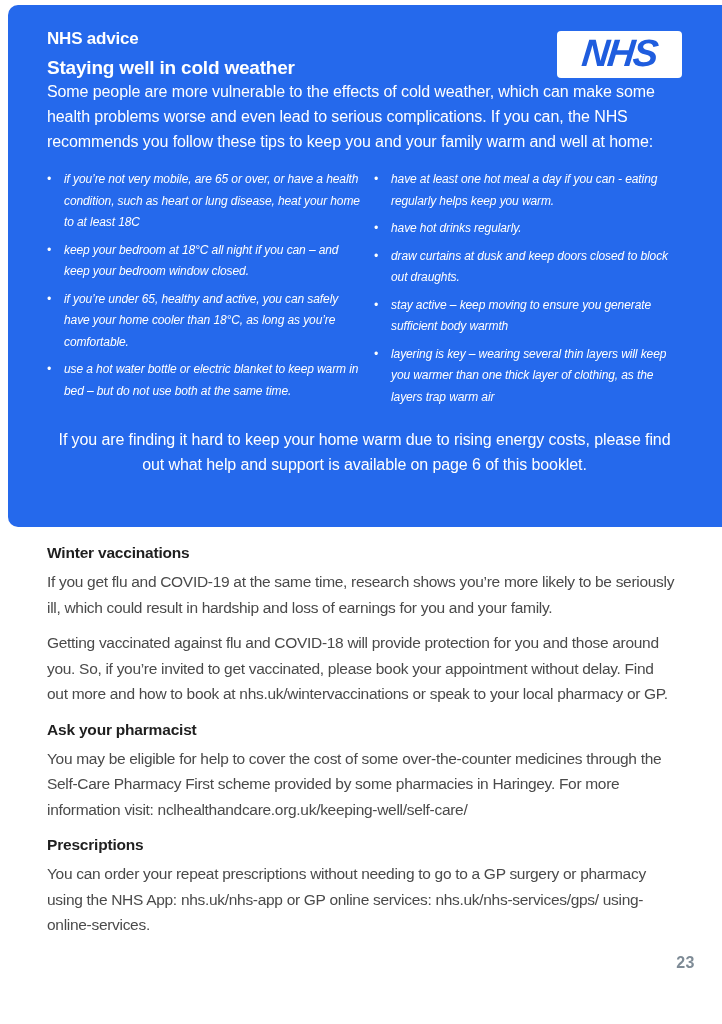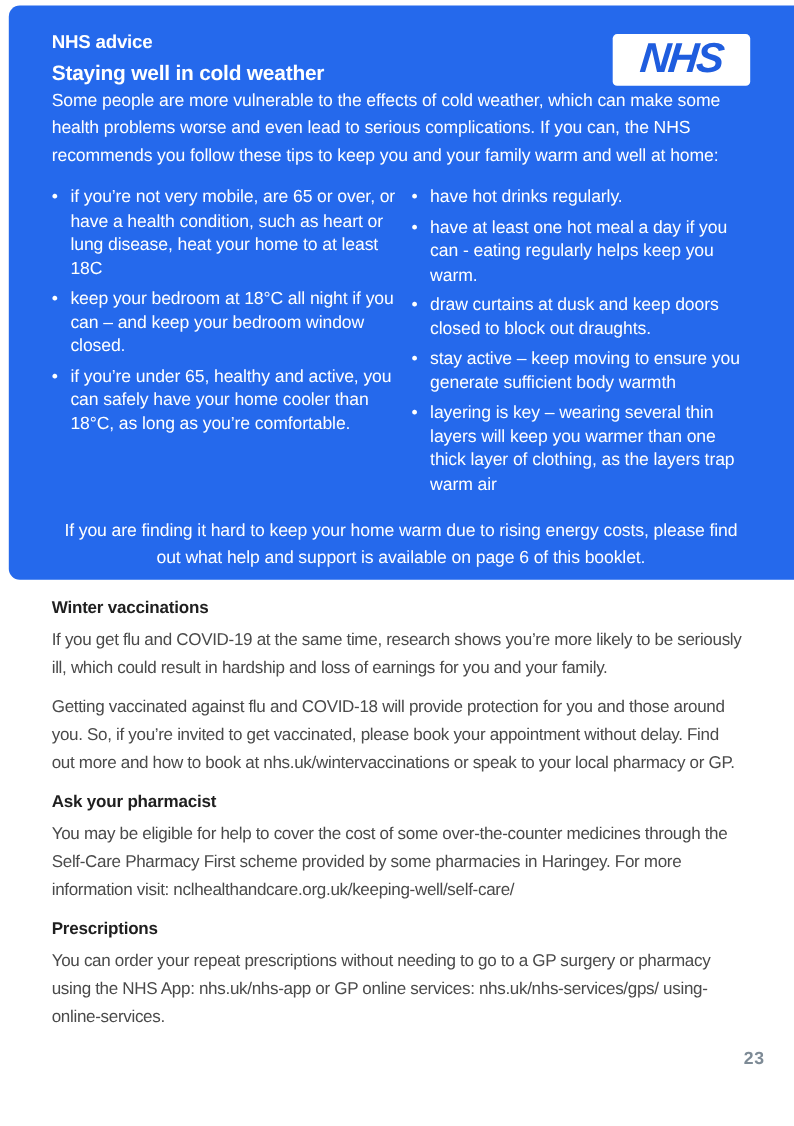--- a/index.html
+++ b/index.html
@@ -70,24 +70,25 @@
     display: flex;
     gap: 12px;
     margin-top: 15px;
   }
   .col-left  { width: 315px; flex: none; }
   .col-right { flex: 1; }
   .bullet-cols ul { list-style: none; }
   .bullet-cols li {
     position: relative;
     padding-left: 17px;
-    font-size: 16px;
+    font-size: 12px;
     line-height: 21.5px;
     letter-spacing: -0.1px;
     margin-bottom: 6px;
+    font-style: italic;
   }
   .bullet-cols li::before {
     content: "\2022";
     position: absolute;
     left: 0; top: 0;
   }
   .closing {
     margin-top: 13px;
     font-size: 16px;
     line-height: 25px;
@@ -140,26 +141,27 @@
   </div>
 
   <p class="intro">Some people are more vulnerable to the effects of cold weather, which can make some health problems worse and even lead to serious complications. If you can, the NHS recommends you follow these tips to keep you and your family warm and well at home:</p>
 
   <div class="bullet-cols">
     <div class="col-left">
       <ul>
         <li>if you’re not very mobile, are 65 or over, or have a health condition, such as heart or lung disease, heat your home to at least 18C</li>
         <li>keep your bedroom at 18°C all night if you can – and keep your bedroom window closed.</li>
         <li>if you’re under 65, healthy and active, you can safely have your home cooler than 18°C, as long as you’re comfortable.</li>
+        <li>use a hot water bottle or electric blanket to keep warm in bed – but do not use both at the same time.</li>
       </ul>
     </div>
     <div class="col-right">
       <ul>
+        <li>have at least one hot meal a day if you can - eating regularly helps keep you warm.</li>
         <li>have hot drinks regularly.</li>
-        <li>have at least one hot meal a day if you can - eating regularly helps keep you warm.</li>
         <li>draw curtains at dusk and keep doors closed to block out draughts.</li>
         <li>stay active – keep moving to ensure you generate sufficient body warmth</li>
         <li>layering is key – wearing several thin layers will keep you warmer than one thick layer of clothing, as the layers trap warm air</li>
       </ul>
     </div>
   </div>
 
   <p class="closing">If you are finding it hard to keep your home warm due to rising energy costs, please find out what help and support is available on page 6 of this booklet.</p>
 </div>
 

